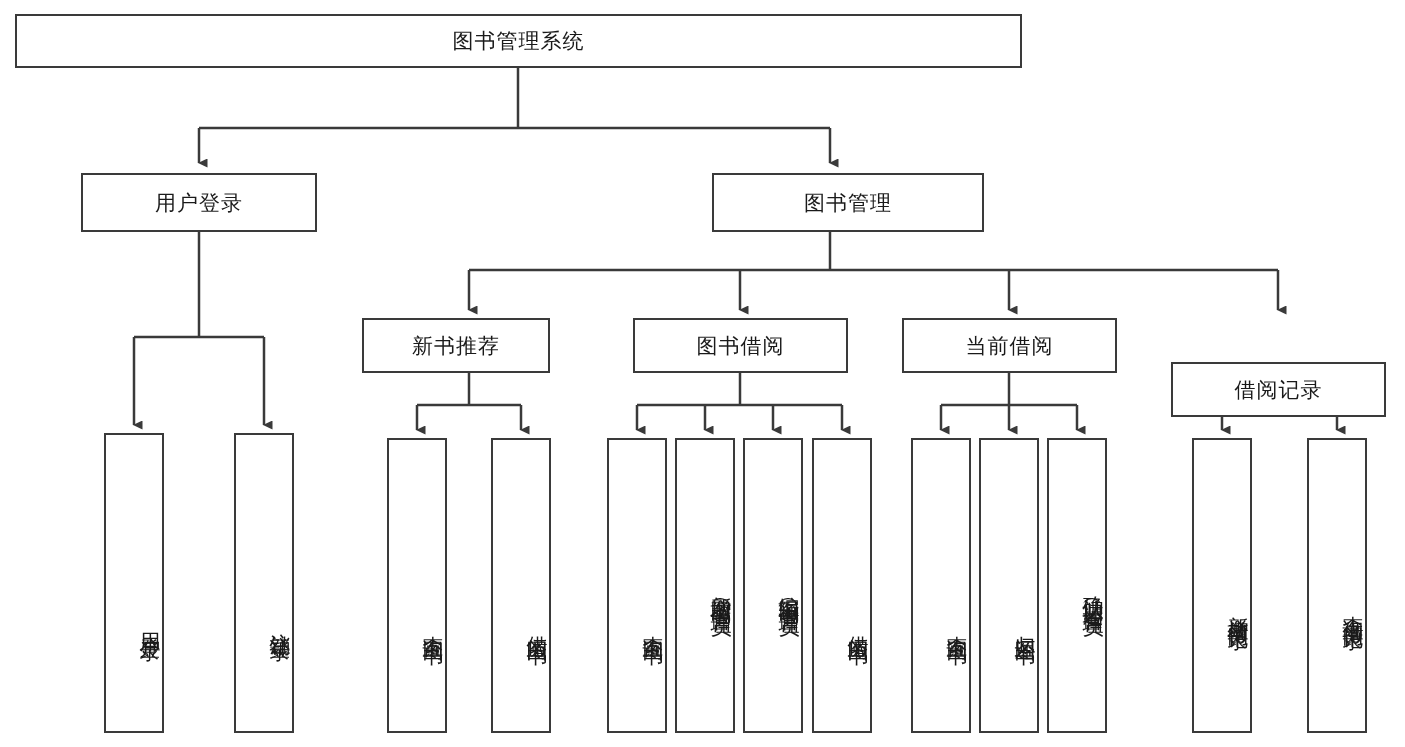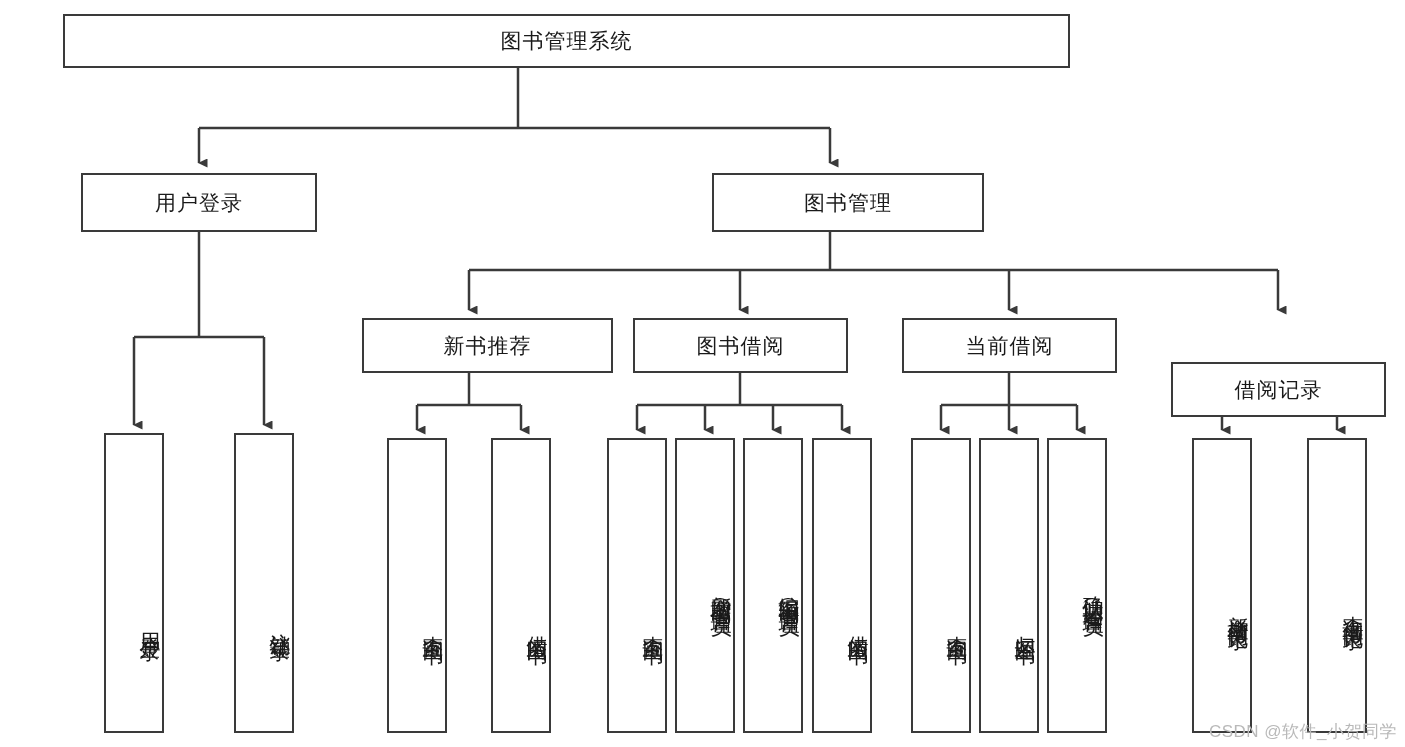--- a/index.html
+++ b/index.html
@@ -112,32 +112,32 @@
     <path d="M941,405 L941,430" stroke="#3a3a3a" stroke-width="2.5" fill="none" marker-end="url(#arrow)"></path>
     <path d="M1009,405 L1009,430" stroke="#3a3a3a" stroke-width="2.5" fill="none" marker-end="url(#arrow)"></path>
     <path d="M1077,405 L1077,430" stroke="#3a3a3a" stroke-width="2.5" fill="none" marker-end="url(#arrow)"></path>
 
     <path d="M1278,373 L1278,405" stroke="#3a3a3a" stroke-width="2.5" fill="none"></path>
     <path d="M1222,405 L1337,405" stroke="#3a3a3a" stroke-width="2.5" fill="none"></path>
     <path d="M1222,405 L1222,430" stroke="#3a3a3a" stroke-width="2.5" fill="none" marker-end="url(#arrow)"></path>
     <path d="M1337,405 L1337,430" stroke="#3a3a3a" stroke-width="2.5" fill="none" marker-end="url(#arrow)"></path>
   </svg>
 
-  <div class="node horiz" style="left:15px; top:14px; width:1007px; height:54px;margin-left:48px;">
+  <div class="node horiz" style="left:15px; top:14px; width:1007px; height:54px;">
     <span class="node-label">图书管理系统</span>
   </div>
 
   <div class="node horiz" style="left:81px; top:173px; width:236px; height:59px;">
     <span class="node-label">用户登录</span>
   </div>
   <div class="node horiz" style="left:712px; top:173px; width:272px; height:59px;">
     <span class="node-label">图书管理</span>
   </div>
 
-  <div class="node horiz" style="left:362px; top:318px; width:251px; height:55px;">
+  <div class="node horiz" style="left:362px; top:318px; width:188px; height:55px;">
     <span class="node-label">新书推荐</span>
   </div>
   <div class="node horiz" style="left:902px; top:318px; width:215px; height:55px;">
     <span class="node-label">当前借阅</span>
   </div>
   <div class="node horiz" style="left:633px; top:318px; width:215px; height:55px;">
     <span class="node-label">图书借阅</span>
   </div>
   <div class="node horiz" style="left:1171px; top:318px; width:215px; height:55px;margin-top:44px;">
     <span class="node-label">借阅记录</span>
@@ -180,15 +180,14 @@
     <span class="node-label">确认归还（管理员）</span>
   </div>
 
   <div class="node vert" style="left:1192px; top:438px; width:60px; height:295px; padding-top:44px;">
     <span class="node-label">新增借阅记录</span>
   </div>
   <div class="node vert" style="left:1307px; top:438px; width:60px; height:295px; padding-top:44px;">
     <span class="node-label">查询借阅记录</span>
   </div>
 
-  <div class="watermark">CSDN @软件_小贺同学</div>
 
 </div>
 
 </body></html>

